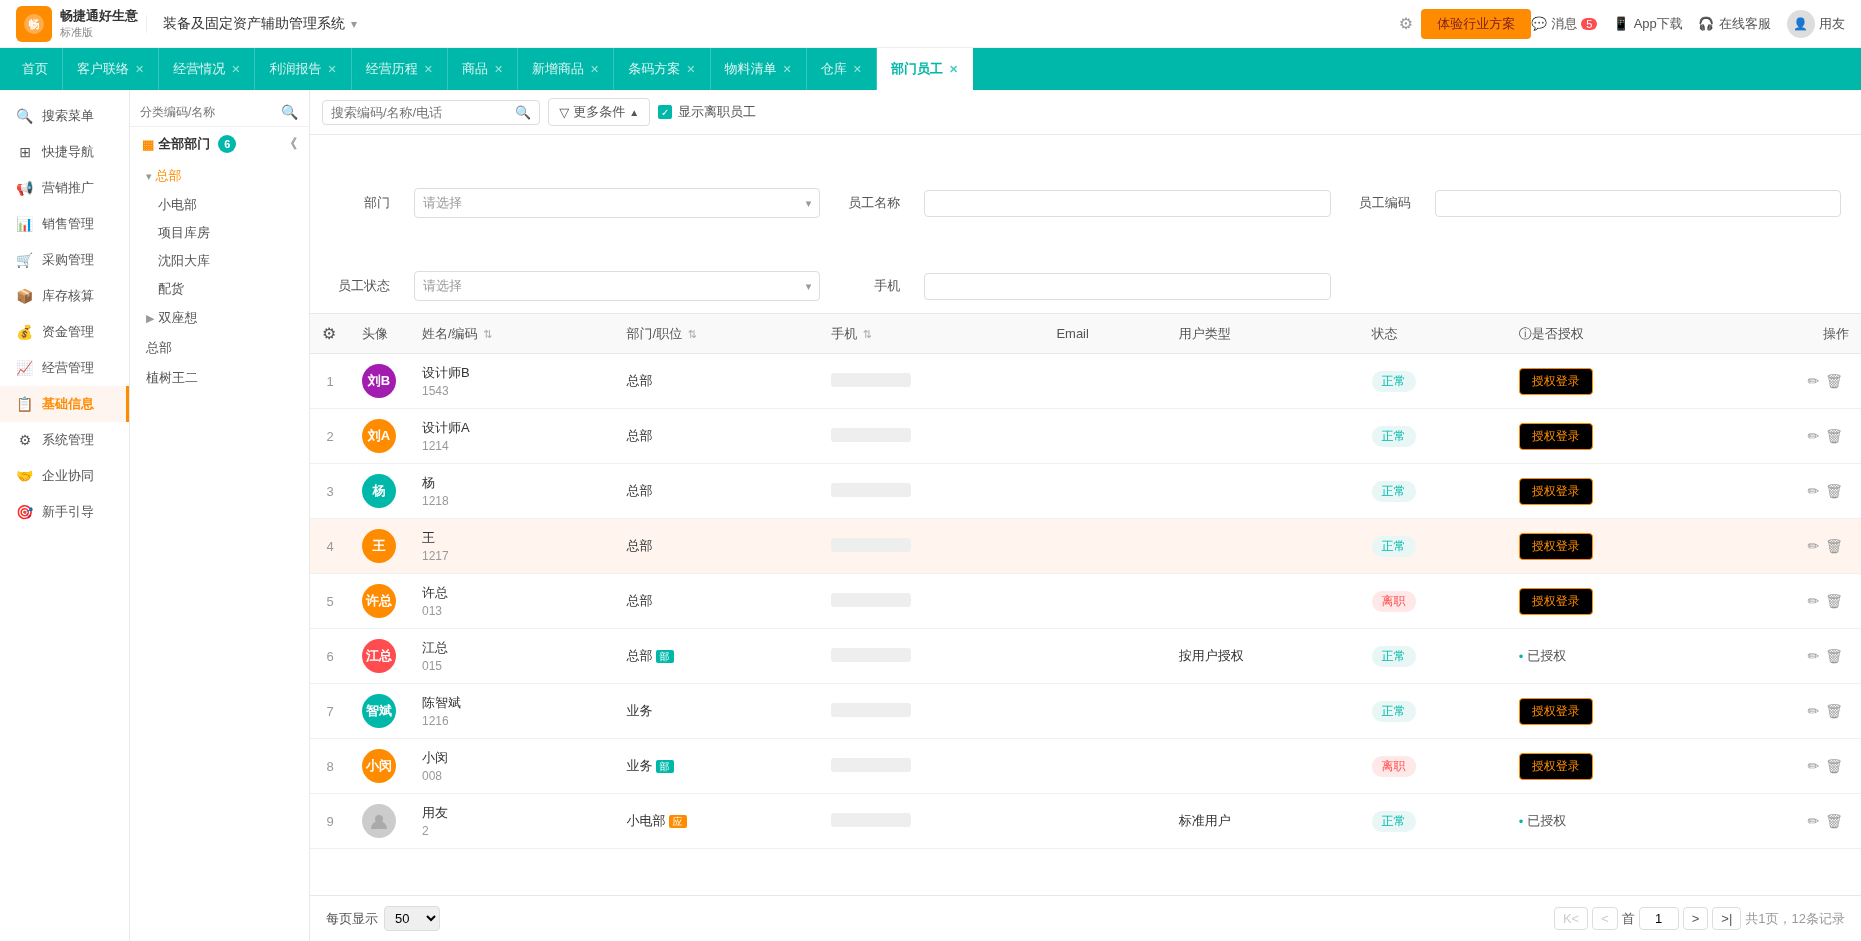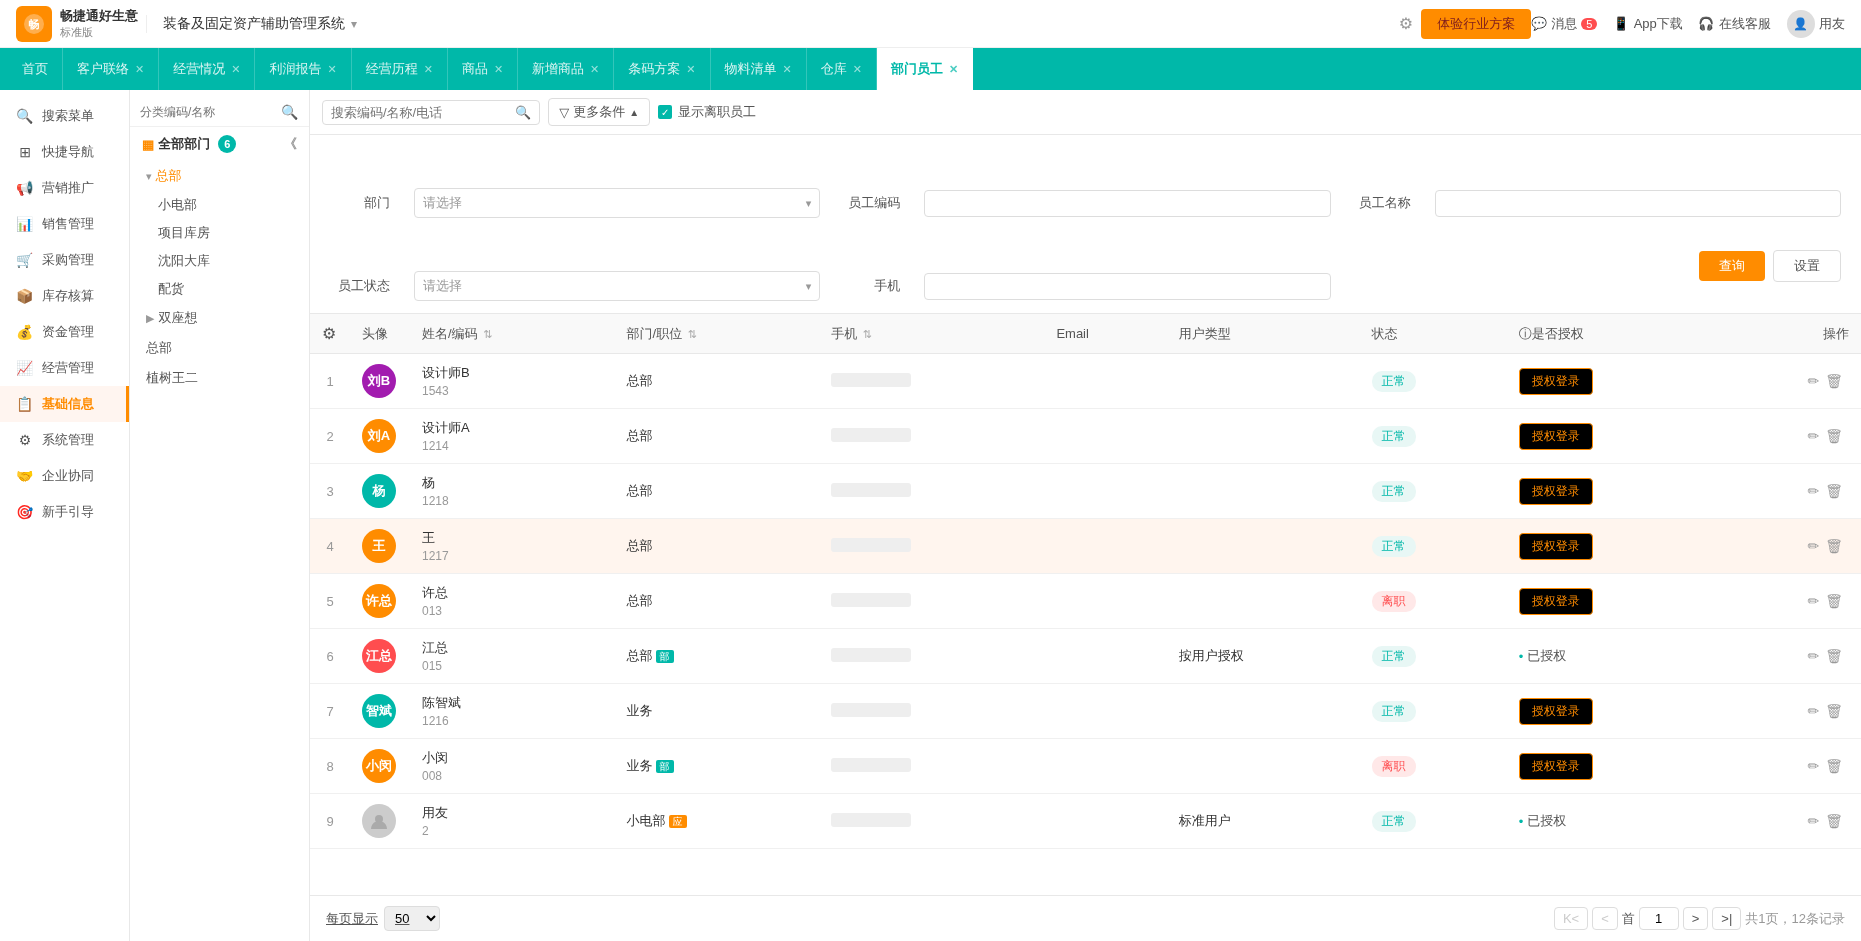--- a/index.html
+++ b/index.html
@@ -102,21 +102,21 @@
     .status-resign { background: #ffe8e8; color: #ff4d4f; }
     .auth-btn { border: 1px solid #ff8c00; color: #ff8c00; background: #000000; border-radius: 4px; padding: 4px 12px; cursor: pointer; font-size: 12px; white-space: nowrap; }
     .auth-text { display: flex; align-items: center; gap: 4px; font-size: 13px; color: #555; }
     .op-btn { color: #999; cursor: pointer; font-size: 14px; margin-right: 6px; }
     .phone-blur { background: #eee; border-radius: 3px; height: 14px; width: 80px; display: inline-block; }
     .col-settings { color: #555; cursor: pointer; font-size: 16px; }
     .sort-icon { color: #aaa; font-size: 11px; margin-left: 2px; cursor: pointer; }
 
     
     .pagination { display: flex; align-items: center; padding: 10px 16px; background: #fff; border-top: 1px solid #e8e8e8; gap: 10px; font-size: 13px; color: #555; flex-shrink: 0; }
-    .per-page { display: flex; align-items: center; gap: 6px; text-decoration: underline; }
+    .per-page { display: flex; align-items: center; gap: 6px; }
     .per-page select { border: 1px solid #ddd; border-radius: 4px; padding: 3px 6px; font-size: 13px; }
     .page-nav { display: flex; align-items: center; gap: 4px; margin-left: auto; }
     .page-btn { border: 1px solid #ddd; border-radius: 4px; padding: 3px 8px; cursor: pointer; background: #fff; color: #555; font-size: 13px; }
     .page-btn.disabled { color: #ccc; cursor: default; }
     .page-input { border: 1px solid #ddd; border-radius: 4px; padding: 3px 6px; font-size: 13px; width: 40px; text-align: center; outline: none; }
     .total-info { color: #999; }
   </style>
 </head>
 <body>
 
@@ -279,41 +279,37 @@
 
           <div class="filter-form">
             <div class="filter-row">
               <span class="filter-label">部门</span>
               <div class="filter-select">
                 <span>请选择</span>
                 <span class="arrow">▾</span>
               </div>
             </div>
             <div class="filter-row">
+              <span class="filter-label">员工名称</span>
+              <input class="filter-input" type="text" style="">
+            </div>
+            <div class="filter-row">
               <span class="filter-label">员工编码</span>
-              <input class="filter-input" type="text" style="">
-            </div>
-            <div class="filter-row">
-              <span class="filter-label">员工名称</span>
               <input class="filter-input" type="text" style="">
             </div>
             <div class="filter-row">
               <span class="filter-label">员工状态</span>
               <div class="filter-select">
                 <span>请选择</span>
                 <span class="arrow">▾</span>
               </div>
             </div>
             <div class="filter-row">
               <span class="filter-label">手机</span>
               <input class="filter-input" type="text" style="">
-            </div>
-            <div class="filter-actions">
-              <button class="search-btn">查询</button>
-              <button class="reset-btn">设置</button>
             </div>
           </div>
 
           <div class="table-container">
             <table>
               <thead>
                 <tr>
                   <th style="width:40px;"><span class="col-settings">⚙</span></th>
                   <th style="width:60px;">头像</th>
                   <th>姓名/编码 <span class="sort-icon">⇅</span></th>

